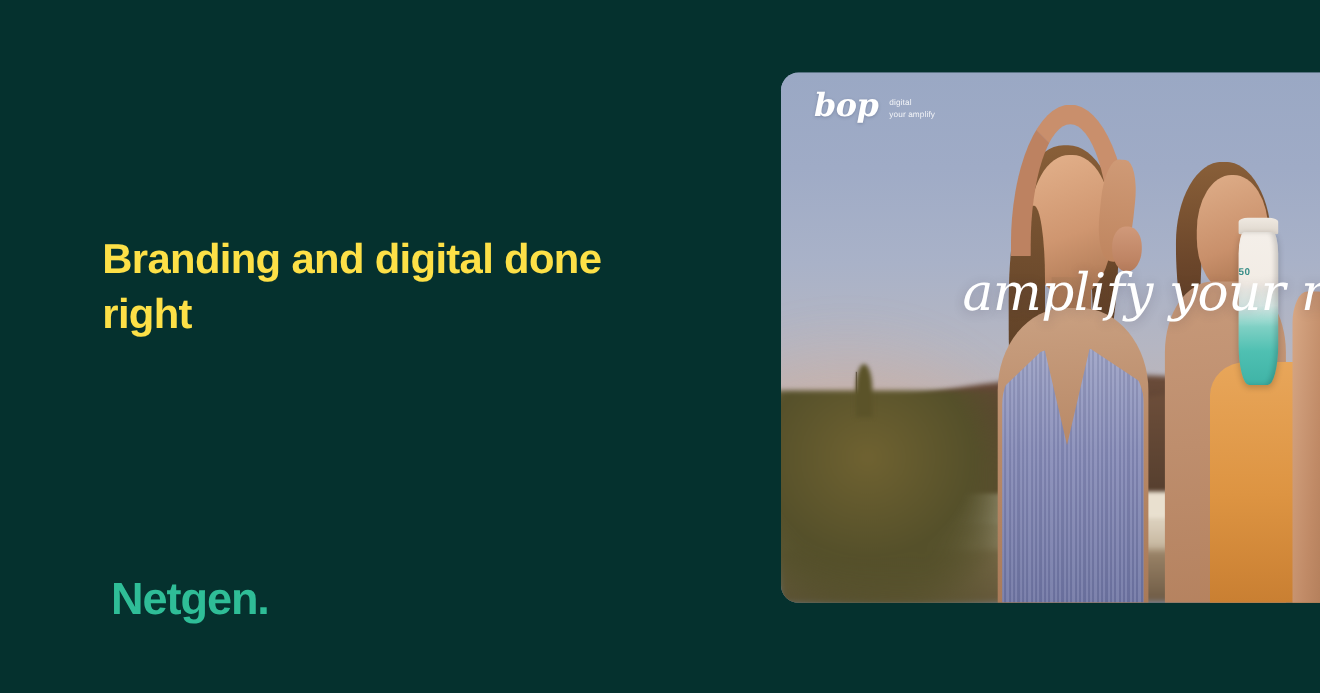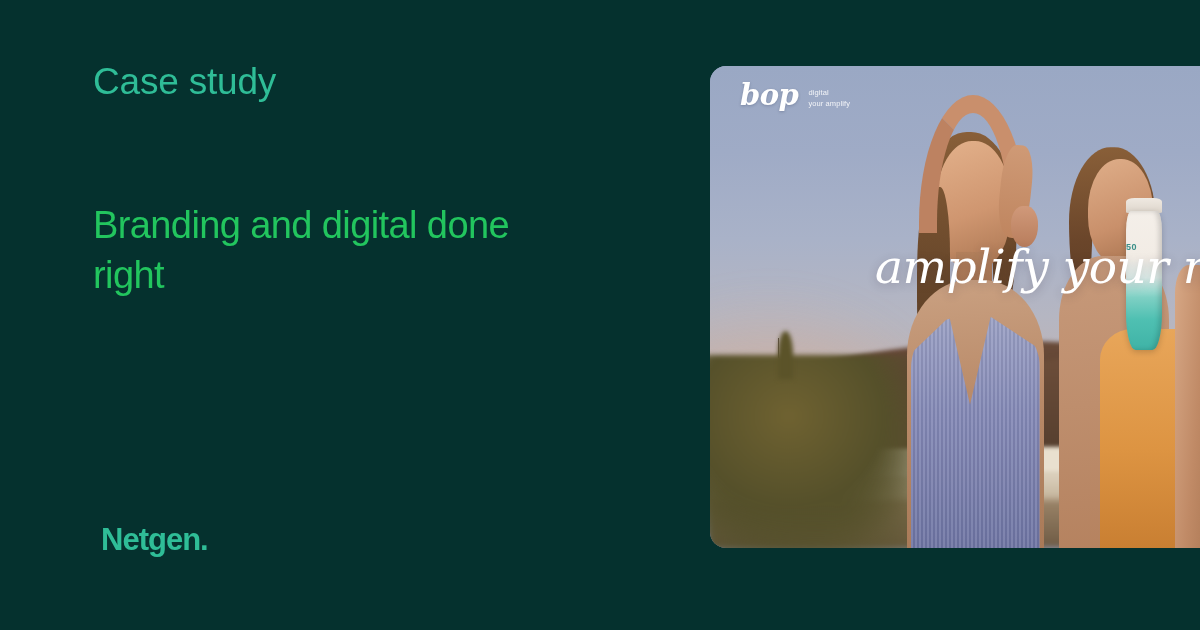--- a/index.html
+++ b/index.html
@@ -14,27 +14,27 @@
   
   .left-col {
     position:absolute; left:93px; top:0; width:600px; height:630px;
   }
   .eyebrow {
     position:absolute; top:62px; left:0;
     font-size:37px; font-weight:400; letter-spacing:-0.2px;
     color:#2FBD97; line-height:1.1; white-space:nowrap;
   }
   .headline {
-    position:absolute; top:200px; left:0; width:470px;
-    font-size:38px; font-weight:400; letter-spacing:-0.6px;
-    color:#22c55e; line-height:1.32;
+    position:absolute; top:211px; left:0; width:470px;
+    font-size:38px; font-weight:700; letter-spacing:-0.6px;
+    color:#fde047; line-height:1.32;
   }
   .brand-logo {
     position:absolute; top:524px; left:8px;
-    font-size:31px; font-weight:700; letter-spacing:-1px;
+    font-size:41px; font-weight:700; letter-spacing:-1px;
     color:#2FBD97; line-height:1;
   }
   .brand-logo .dot { color:#2FBD97; }
 
   
   .card {
     position:absolute; left:710px; top:66px;
     width:520px; height:482px;
     border-radius:16px; overflow:hidden;
     background:#8e9cba;
@@ -248,21 +248,20 @@
     white-space:nowrap; letter-spacing:-0.5px;
     text-shadow:0 2px 10px rgba(50,40,60,0.25);
   }
 </style>
 </head>
 <body>
 
 <div class="stage">
 
   <div class="left-col">
-    <div class="eyebrow">Case study</div>
 
     <h1 class="headline">Branding and digital done right</h1>
 
     <div class="brand-logo"><span>Netgen</span><span class="dot">.</span></div>
   </div>
 
   <div class="card">
 
     <div class="sky"></div>
     <div class="sky-glow"></div>

